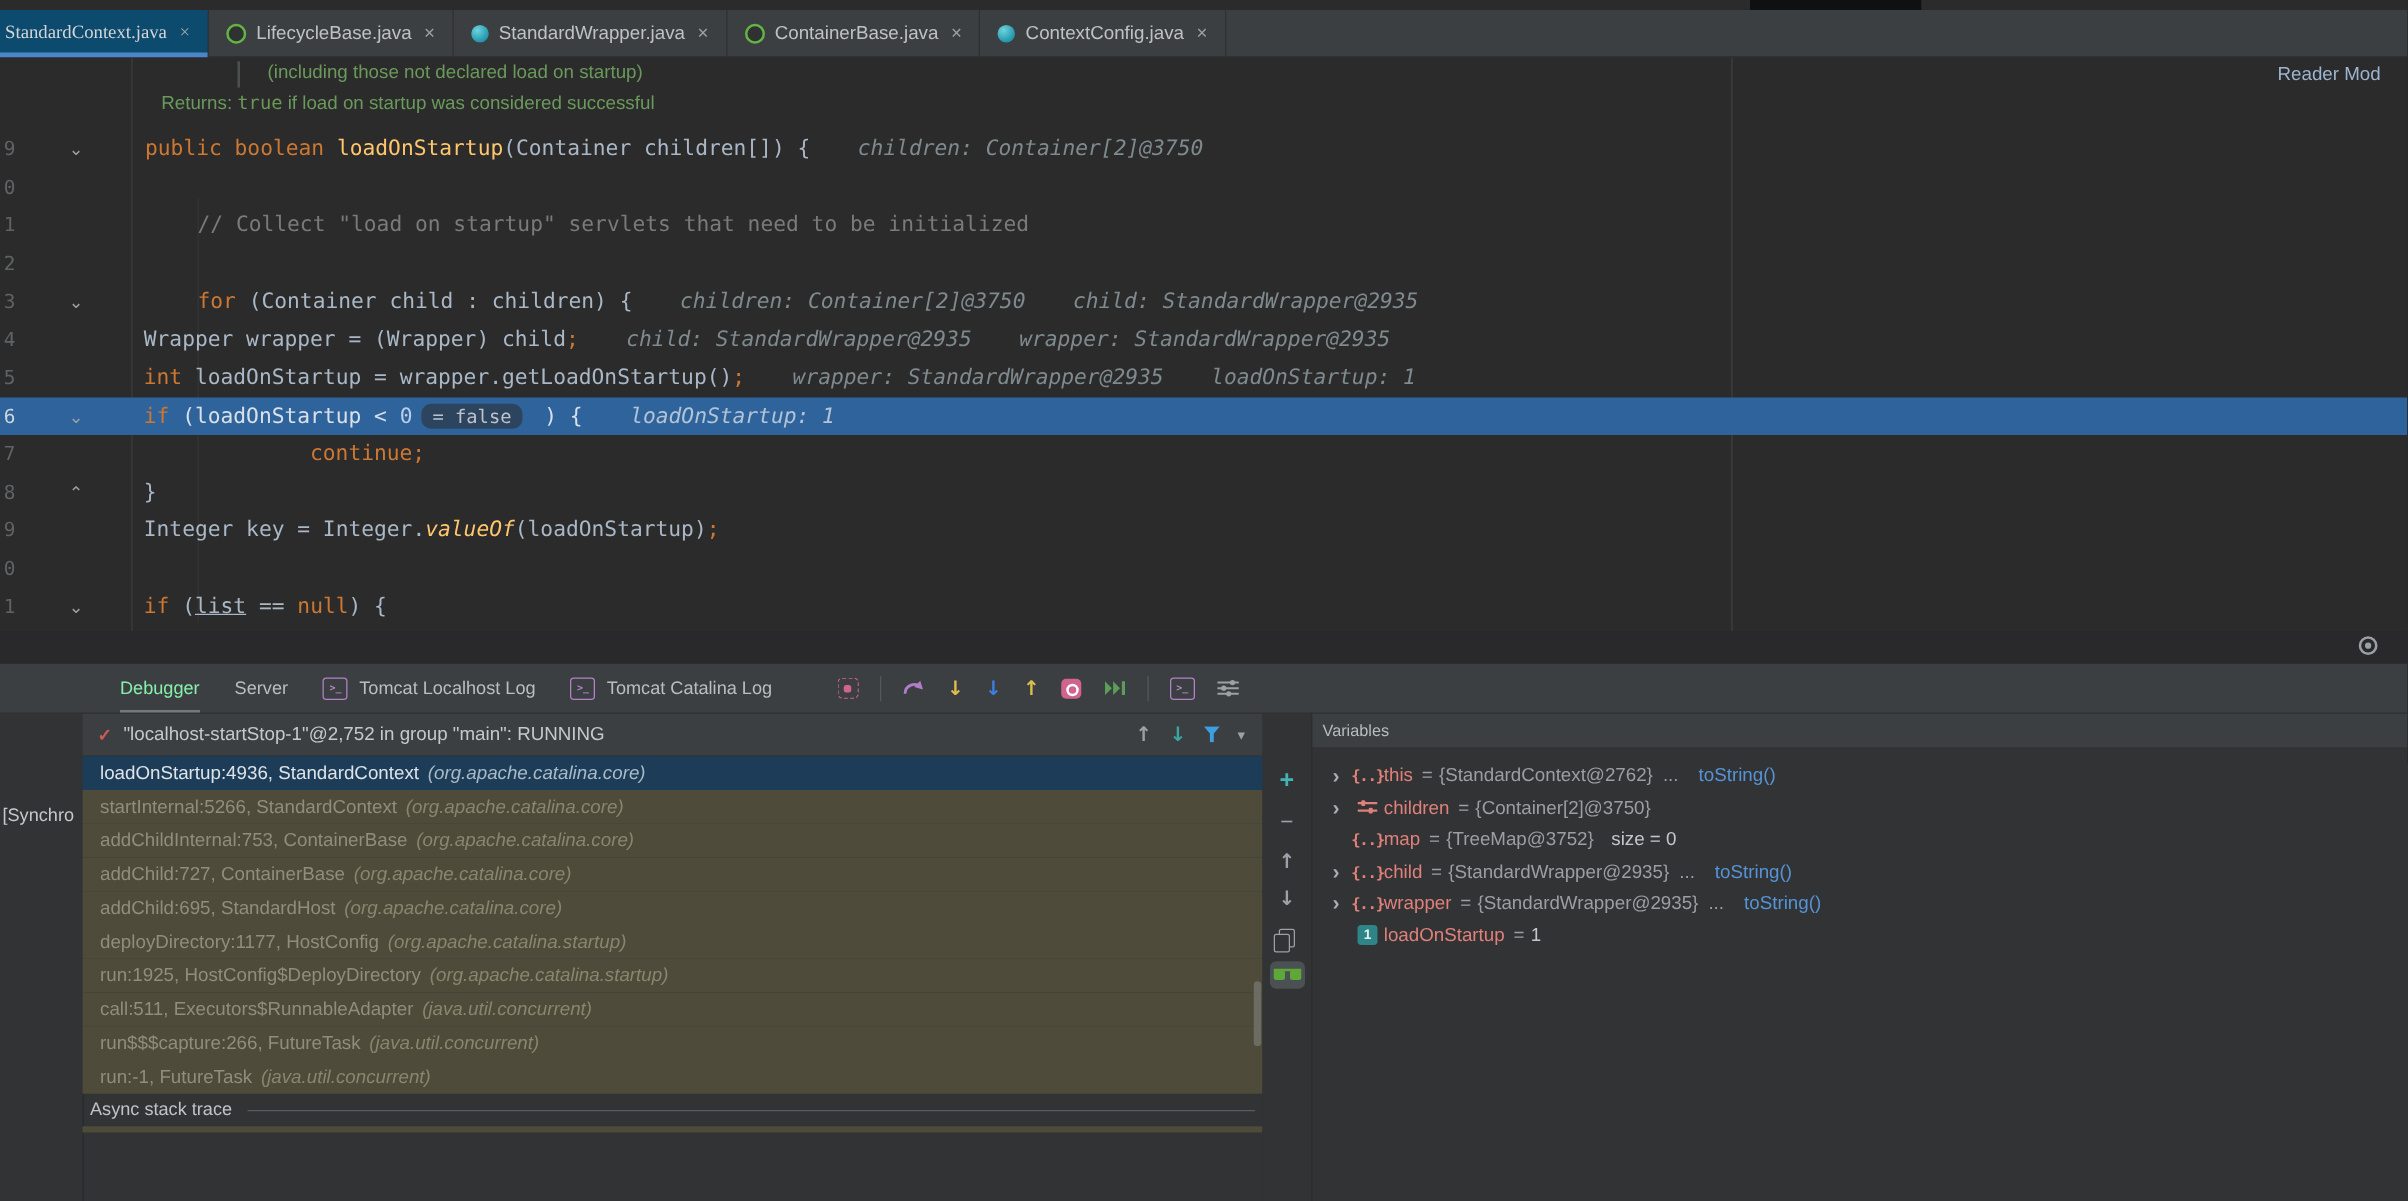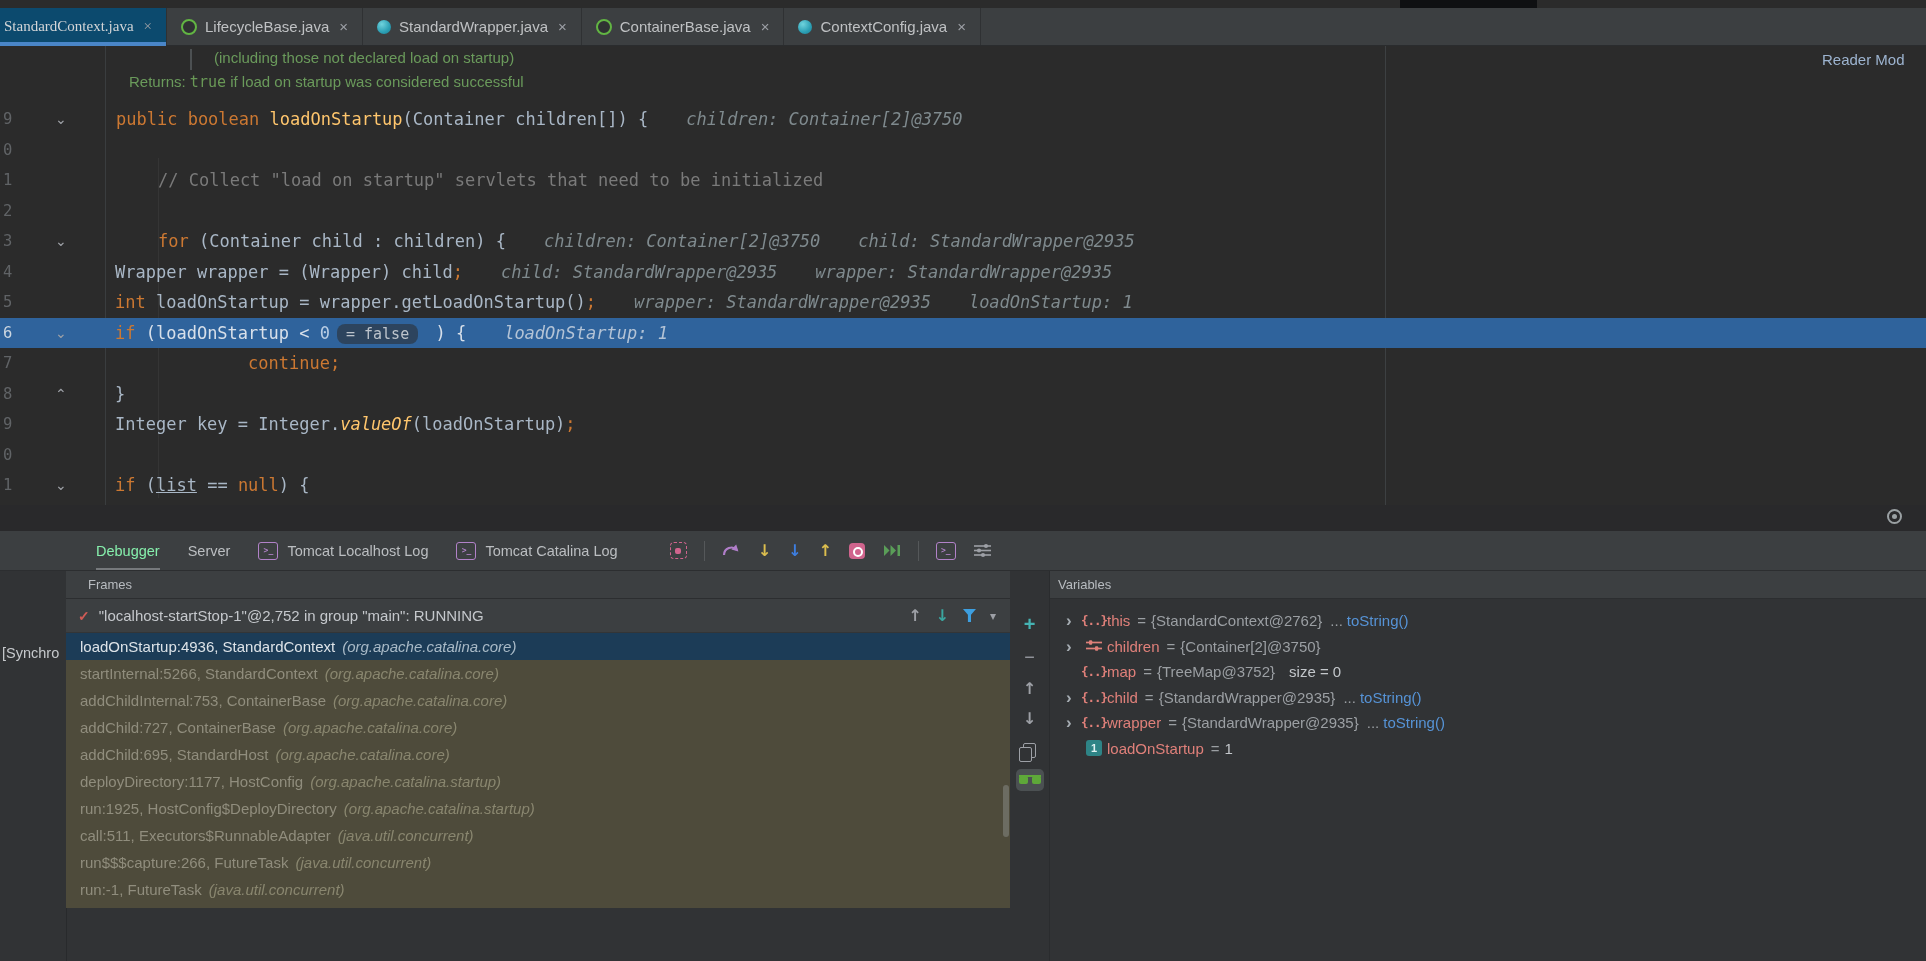--- a/index.html
+++ b/index.html
@@ -131,21 +131,21 @@
   .vicon{width:26px;display:inline-flex;justify-content:center;}
   .i-object{color:#e0807a;font:bold 12.5px "DejaVu Sans Mono",monospace;letter-spacing:-1px;}
   .i-prim{width:16px;height:16px;background:#2e8486;border-radius:3px;color:#dff2f2;
           font:bold 11px "Liberation Sans",sans-serif;display:inline-flex;align-items:center;justify-content:center;}
   .vname{color:#e0807a;margin-right:2px;}
   .veq,.vval,.vmore{color:#9b9fa3;}
   .veq{margin:0 5px;}
   .vval-white{color:#c3c7cb;}
   .vnote{color:#c3c7cb;margin-left:14px;}
   .vmore{margin-left:8px;}
-  .vlink{color:#5693d6;margin-left:4px;cursor:pointer;}
+  .vlink{color:#5693d6;margin-left:16px;cursor:pointer;}
 </style>
 </head>
 <body>
 
 <div class="top-strip">
   <div class="top-black"></div>
 </div>
 
 <div class="tabbar" id="tabs">
     <div class="tab active">
@@ -258,23 +258,20 @@
       </span>
     </div>
 </div>
 
 <div class="debug-body">
   <div class="left-col">
     <div class="fragment">[Synchro</div>
   </div>
 
   <div class="frames-panel">
-    <div class="panel-header">
-        <span>Frames</span>
-      </div>
     <div class="thread-row">
       <span class="check">✓</span>
       <span>"localhost-startStop-1"@2,752 in group "main": RUNNING</span>
       <div id="thread-icons">
           <span class="ic arrow c-gray">↑</span>
           <span class="ic arrow c-teal">↓</span>
           <span class="ic i-filter"></span>
           <span class="ic chev">▾</span>
         </div>
     </div>
@@ -313,20 +310,24 @@
         </div>
         <div class="frow">
           <span class="fmethod">run$$$capture:266, FutureTask</span>
           <span class="fpkg">(java.util.concurrent)</span>
         </div>
         <div class="frow">
           <span class="fmethod">run:-1, FutureTask</span>
           <span class="fpkg">(java.util.concurrent)</span>
         </div>
       </div>
+    <div class="async-row">
+      <span>Async stack trace</span>
+      <div class="async-line"></div>
+    </div>
     <div class="olive-sliver"></div>
     <div class="frames-scrollbar"></div>
   </div>
 
   <div class="icon-strip" id="icon-strip">
       <span class="ic i-add">+</span>
       <span class="ic i-remove">−</span>
       <span class="ic arrow c-gray">↑</span>
       <span class="ic arrow c-gray">↓</span>
       <span class="ic i-copy"></span>

